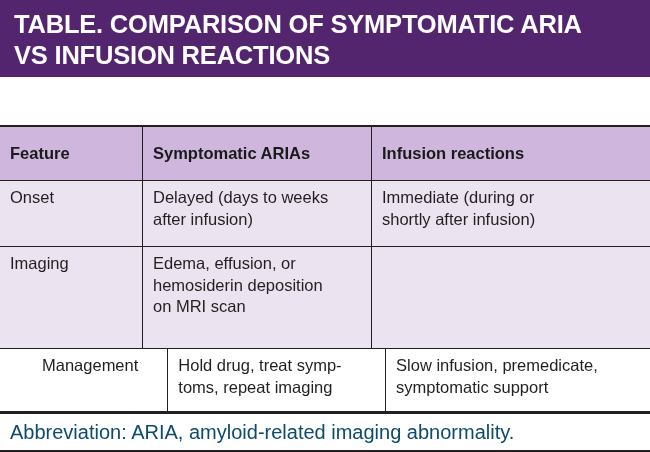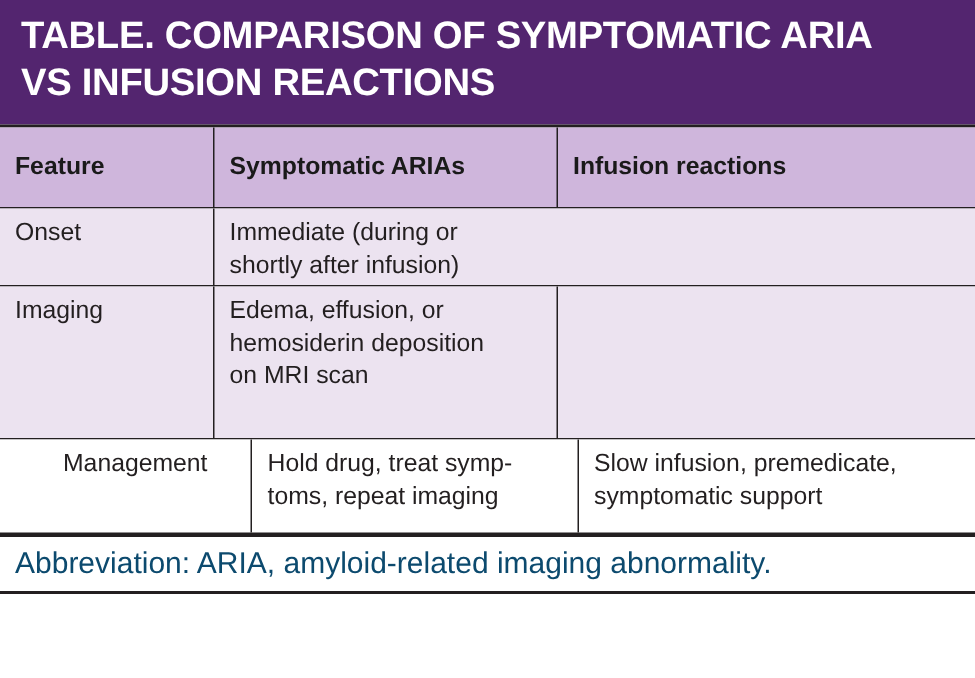--- a/index.html
+++ b/index.html
@@ -15,20 +15,21 @@
   }
 
   .table-figure {
     width: 650px;
     height: 452px;
     box-sizing: border-box;
     background: #ffffff;
     display: flex;
     flex-direction: column;
     position: relative;
+    gap: 48px;
   }
 
   
   .title-band {
     background: #53256f;
     color: #ffffff;
     height: 83px;
     box-sizing: border-box;
     padding: 9px 14px 0 14px;
     display: block;
@@ -94,21 +95,21 @@
 
   
   .row-body .cell-text {
     font-size: 16.5px;
     line-height: 21.5px;
     color: #231f20;
   }
   .row-shaded { background: #ece3f0; }
   .row-plain  { background: #ffffff; }
 
-  .row-onset      { height: 52px; }
+  .row-onset      { height: 66px; justify-content: flex-end; }
   .row-symptoms   { height: 66px; }
   .row-imaging    { height: 102px; }
   .row-management { height: 63px; padding-left: 32px; }
 
   
   .row-footer {
     background: #ffffff;
     height: 36px;
     border-top: 2.5px solid #231f20;
     border-bottom: 2.5px solid #231f20;
@@ -150,20 +151,24 @@
       </div>
       <div class="cell col-infusion">
         <span class="cell-text">Infusion reactions</span>
       </div>
     </div>
 
     <div class="row row-body row-shaded row-onset">
       <div class="cell col-feature">
         <span class="cell-text">Onset</span>
       </div>
+      <div class="cell col-aria">
+        <span class="cell-text">Delayed (days to weeks
+after infusion)</span>
+      </div>
       <div class="cell col-infusion">
         <span class="cell-text">Immediate (during or
 shortly after infusion)</span>
       </div>
     </div>
 
 
     <div class="row row-body row-shaded row-imaging">
       <div class="cell col-feature">
         <span class="cell-text">Imaging</span>

